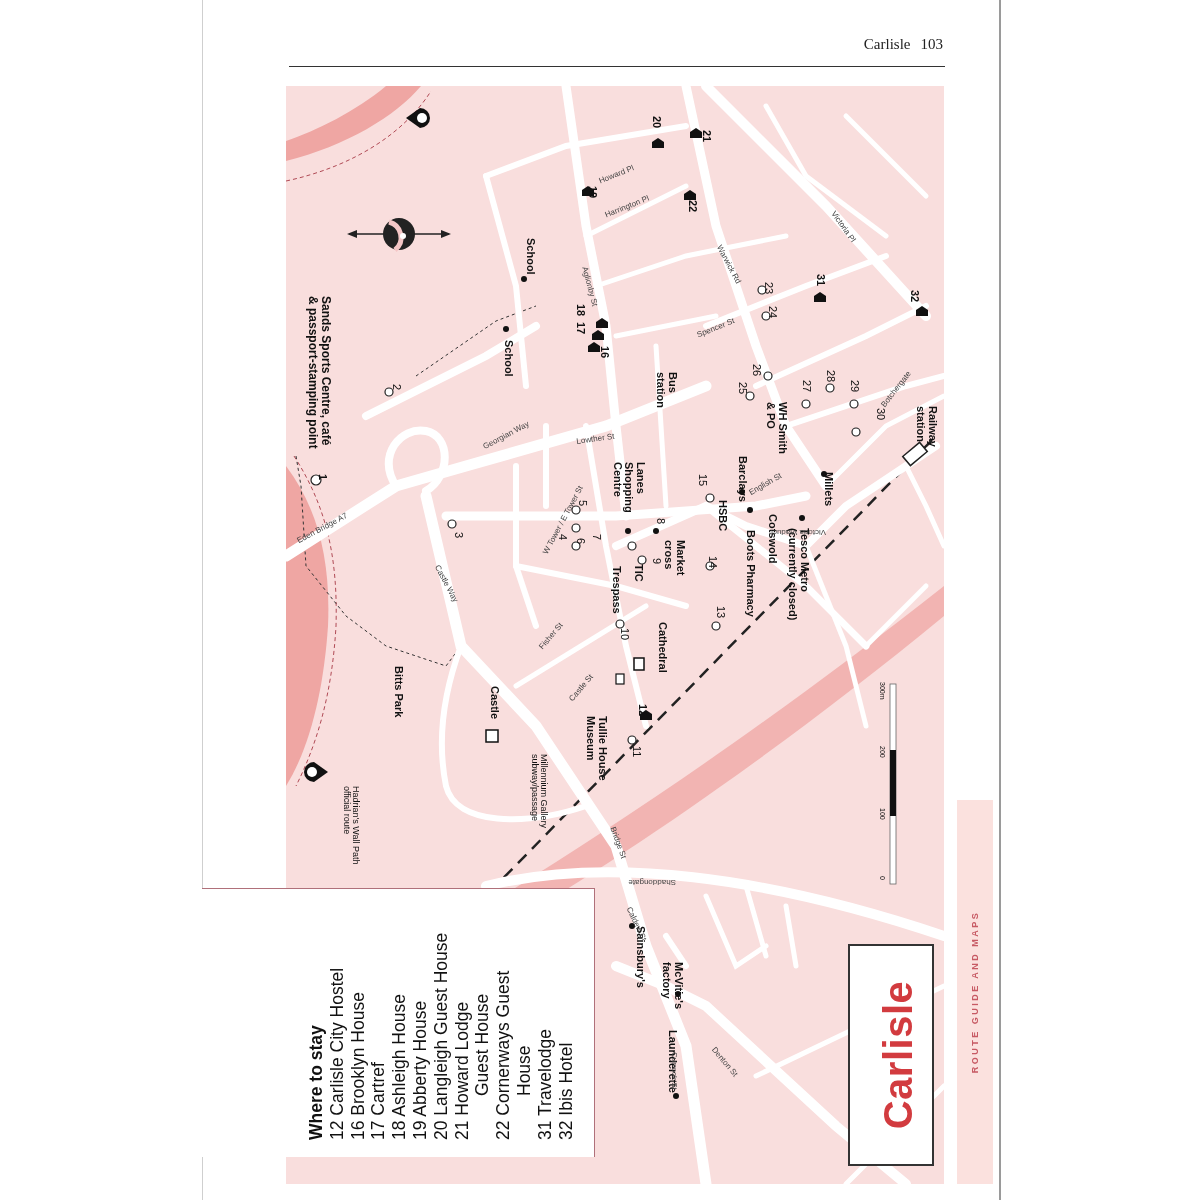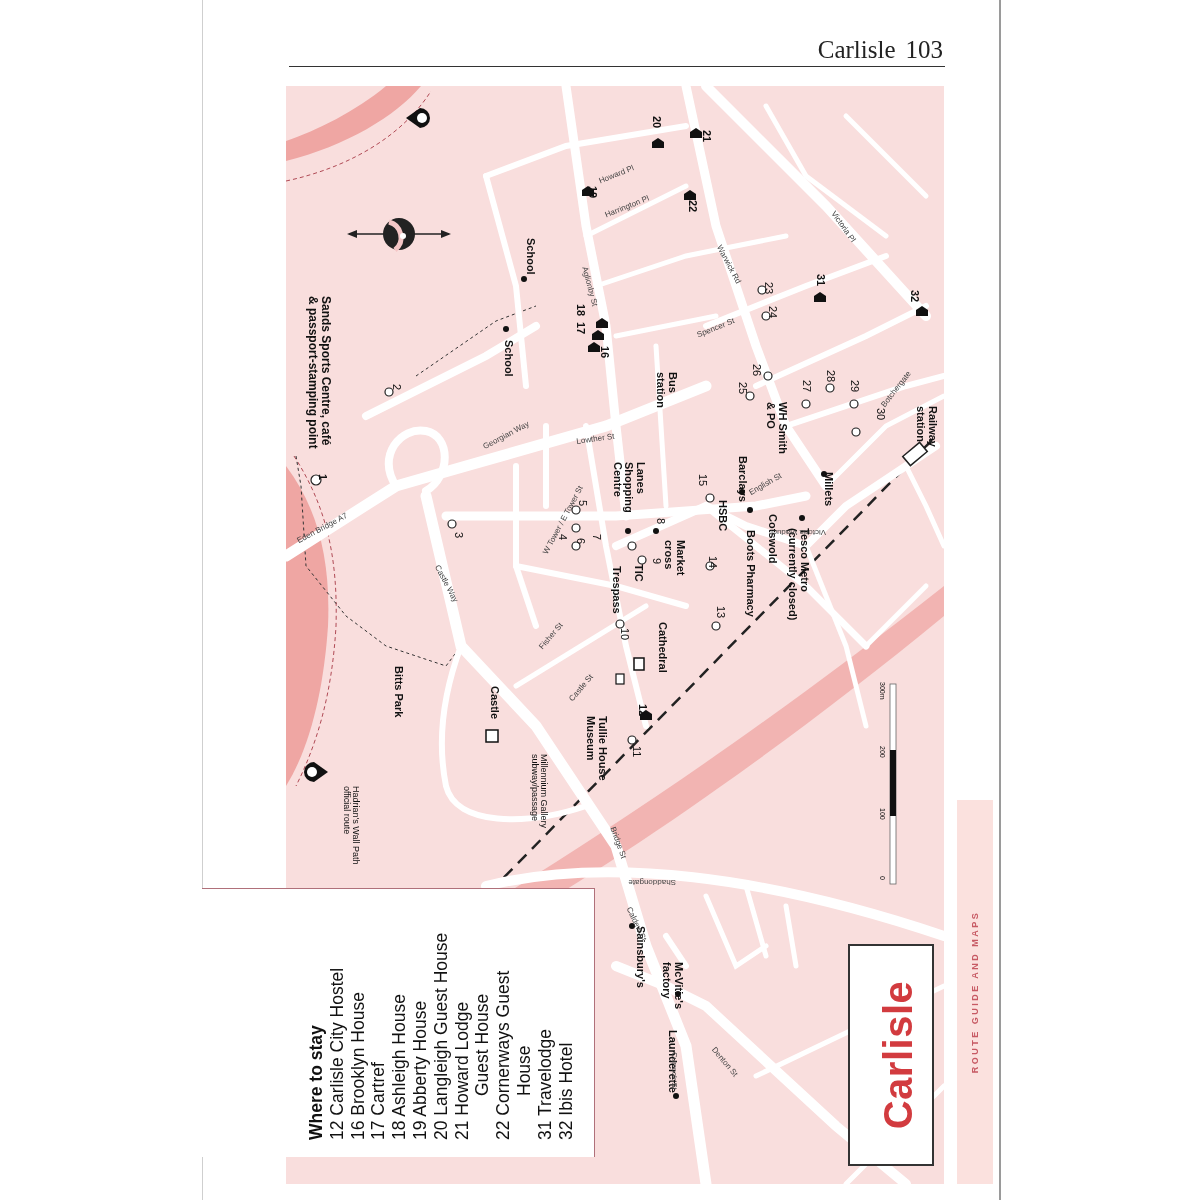--- a/index.html
+++ b/index.html
@@ -1,18 +1,18 @@
 <!DOCTYPE html>
 <html><head>
 <meta charset="utf-8">
 <style>
   html,body{margin:0;padding:0;background:#ffffff;}
   body{width:1200px;height:1200px;position:relative;overflow:hidden;font-family:"Liberation Sans",sans-serif;}
   .page{position:absolute;left:202px;top:0;width:796px;height:1200px;background:#ffffff;border-left:1px solid #cfcfcf;border-right:2px solid #9a9a9a;}
-  .running-head{position:absolute;right:56px;top:36px;font-family:"Liberation Serif",serif;font-size:25px;color:#222;}
+  .running-head{position:absolute;right:56px;top:36px;font-family:"Liberation Serif",serif;font-size:15px;color:#222;}
   .running-head .num{margin-left:10px;}
   .head-rule{position:absolute;left:86px;top:66px;width:656px;height:1px;background:#333;}
   .map{position:absolute;left:286px;top:86px;width:658px;height:1098px;}
   .map svg{position:absolute;left:0;top:0;}
   .lbl{position:absolute;transform-origin:0 0;white-space:nowrap;color:#111;line-height:1.05;}
   .r90{transform:rotate(90deg);}
   .bold{font-weight:bold;}
   .s9{font-size:9px;}
   .s11{font-size:11px;}
   .s12{font-size:12px;}

